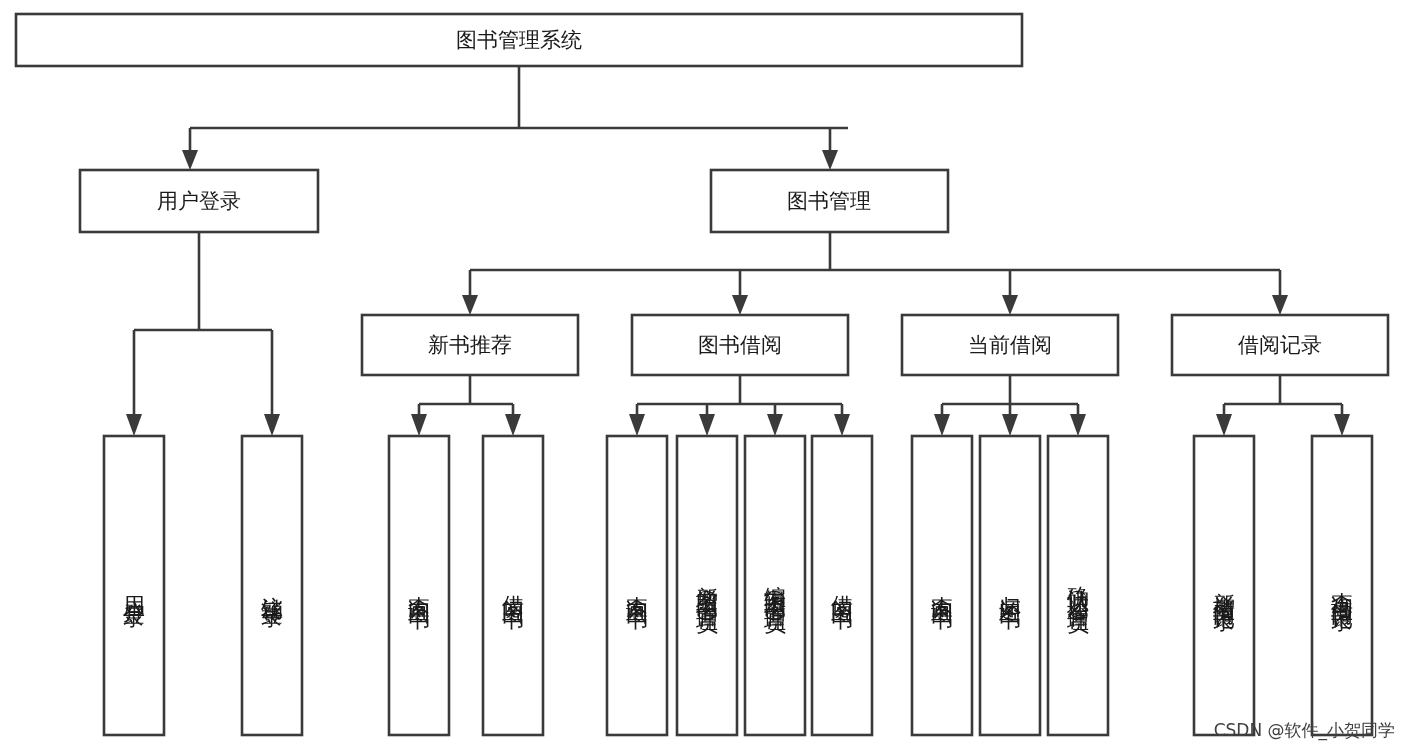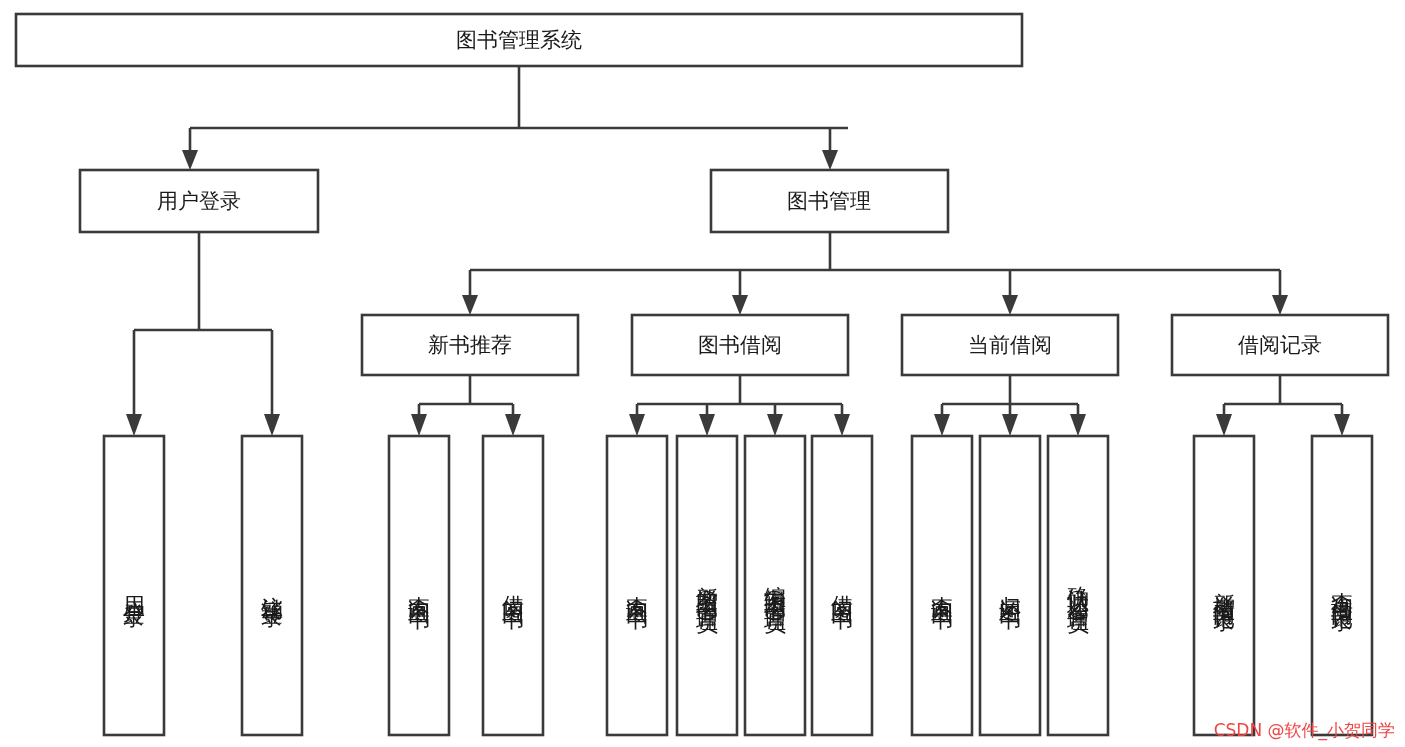--- a/index.html
+++ b/index.html
@@ -43,21 +43,21 @@
     font-size: 21px;
     text-anchor: middle;
     dominant-baseline: middle;
   }
   .watermark {
     position: absolute;
     right: 10px;
     bottom: 5px;
     font-family: "DejaVu Sans", "Liberation Sans", sans-serif;
     font-size: 17px;
-    color: #ef4444;
+    color: #404040;
     white-space: nowrap;
     pointer-events: none;
   }
   .vbox {
     position: absolute;
     box-sizing: border-box;
     display: flex;
     align-items: center;
     justify-content: center;
     pointer-events: none;

